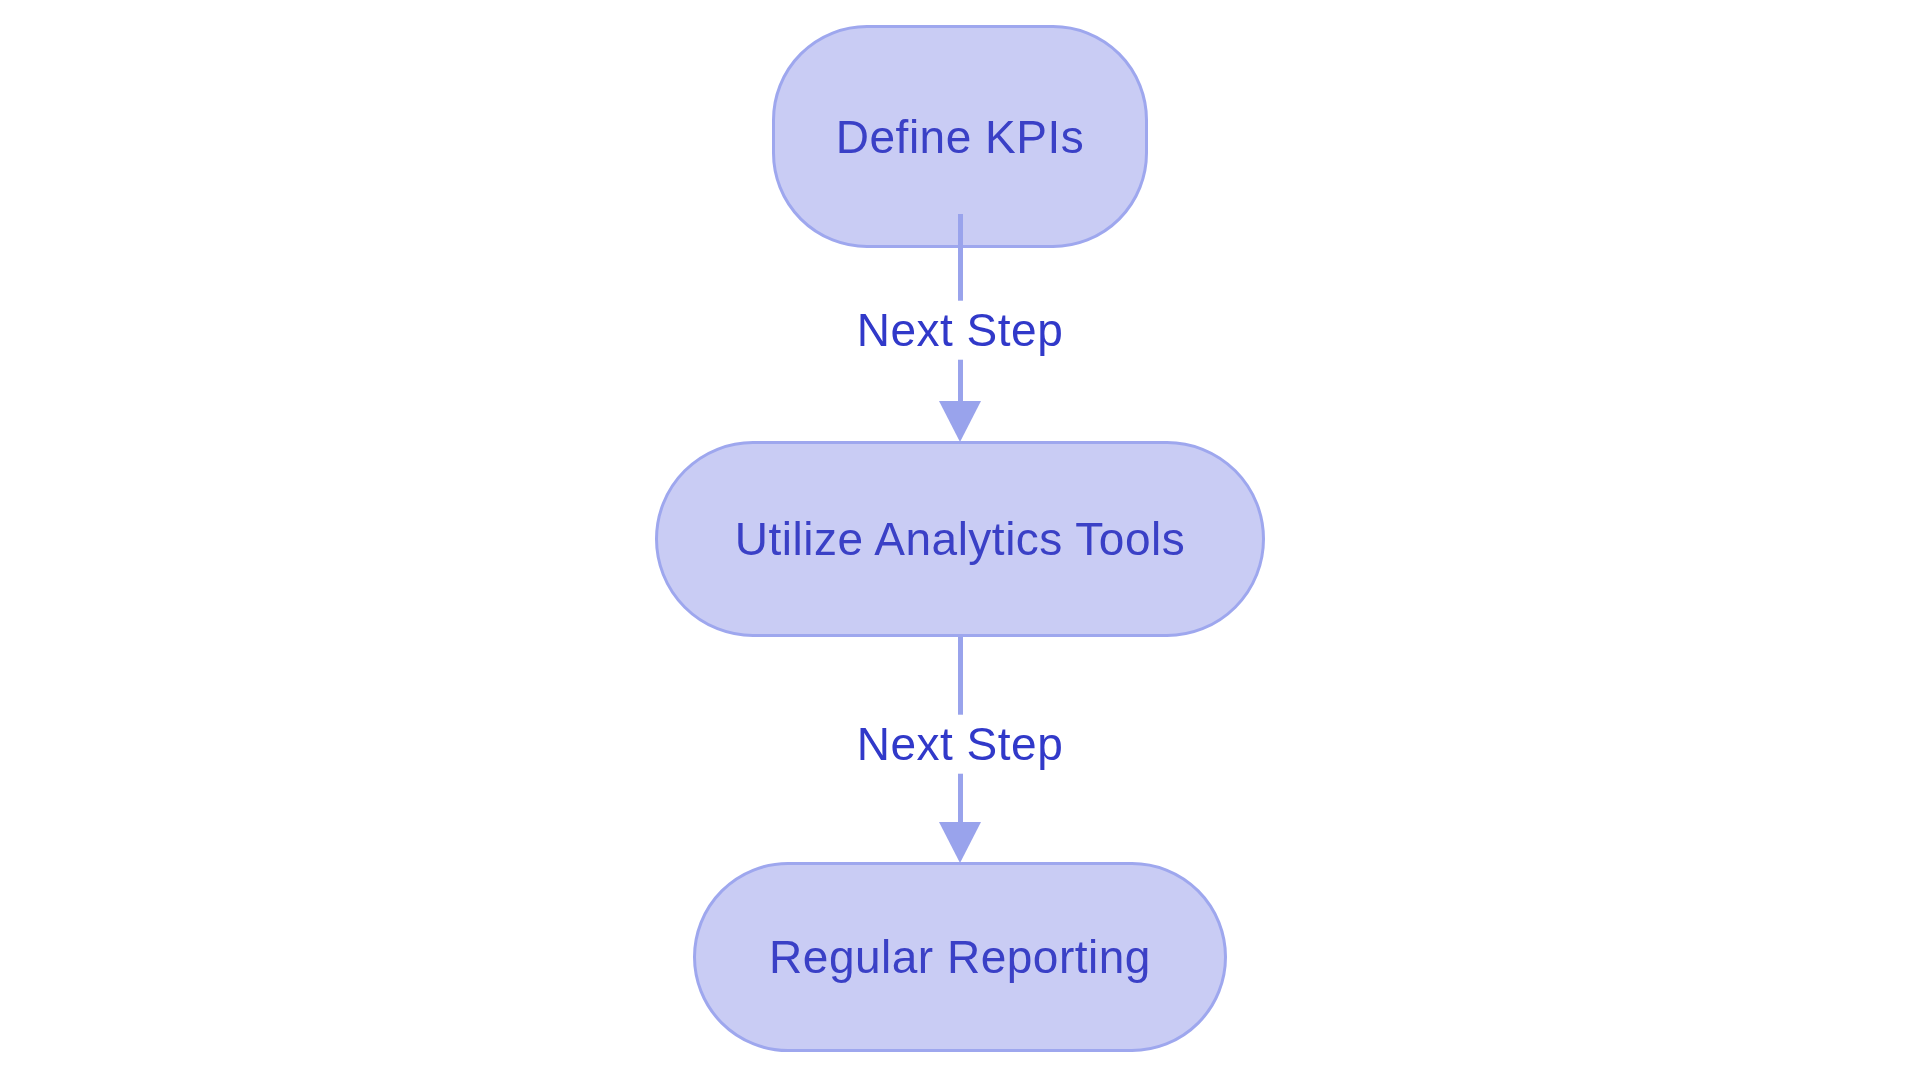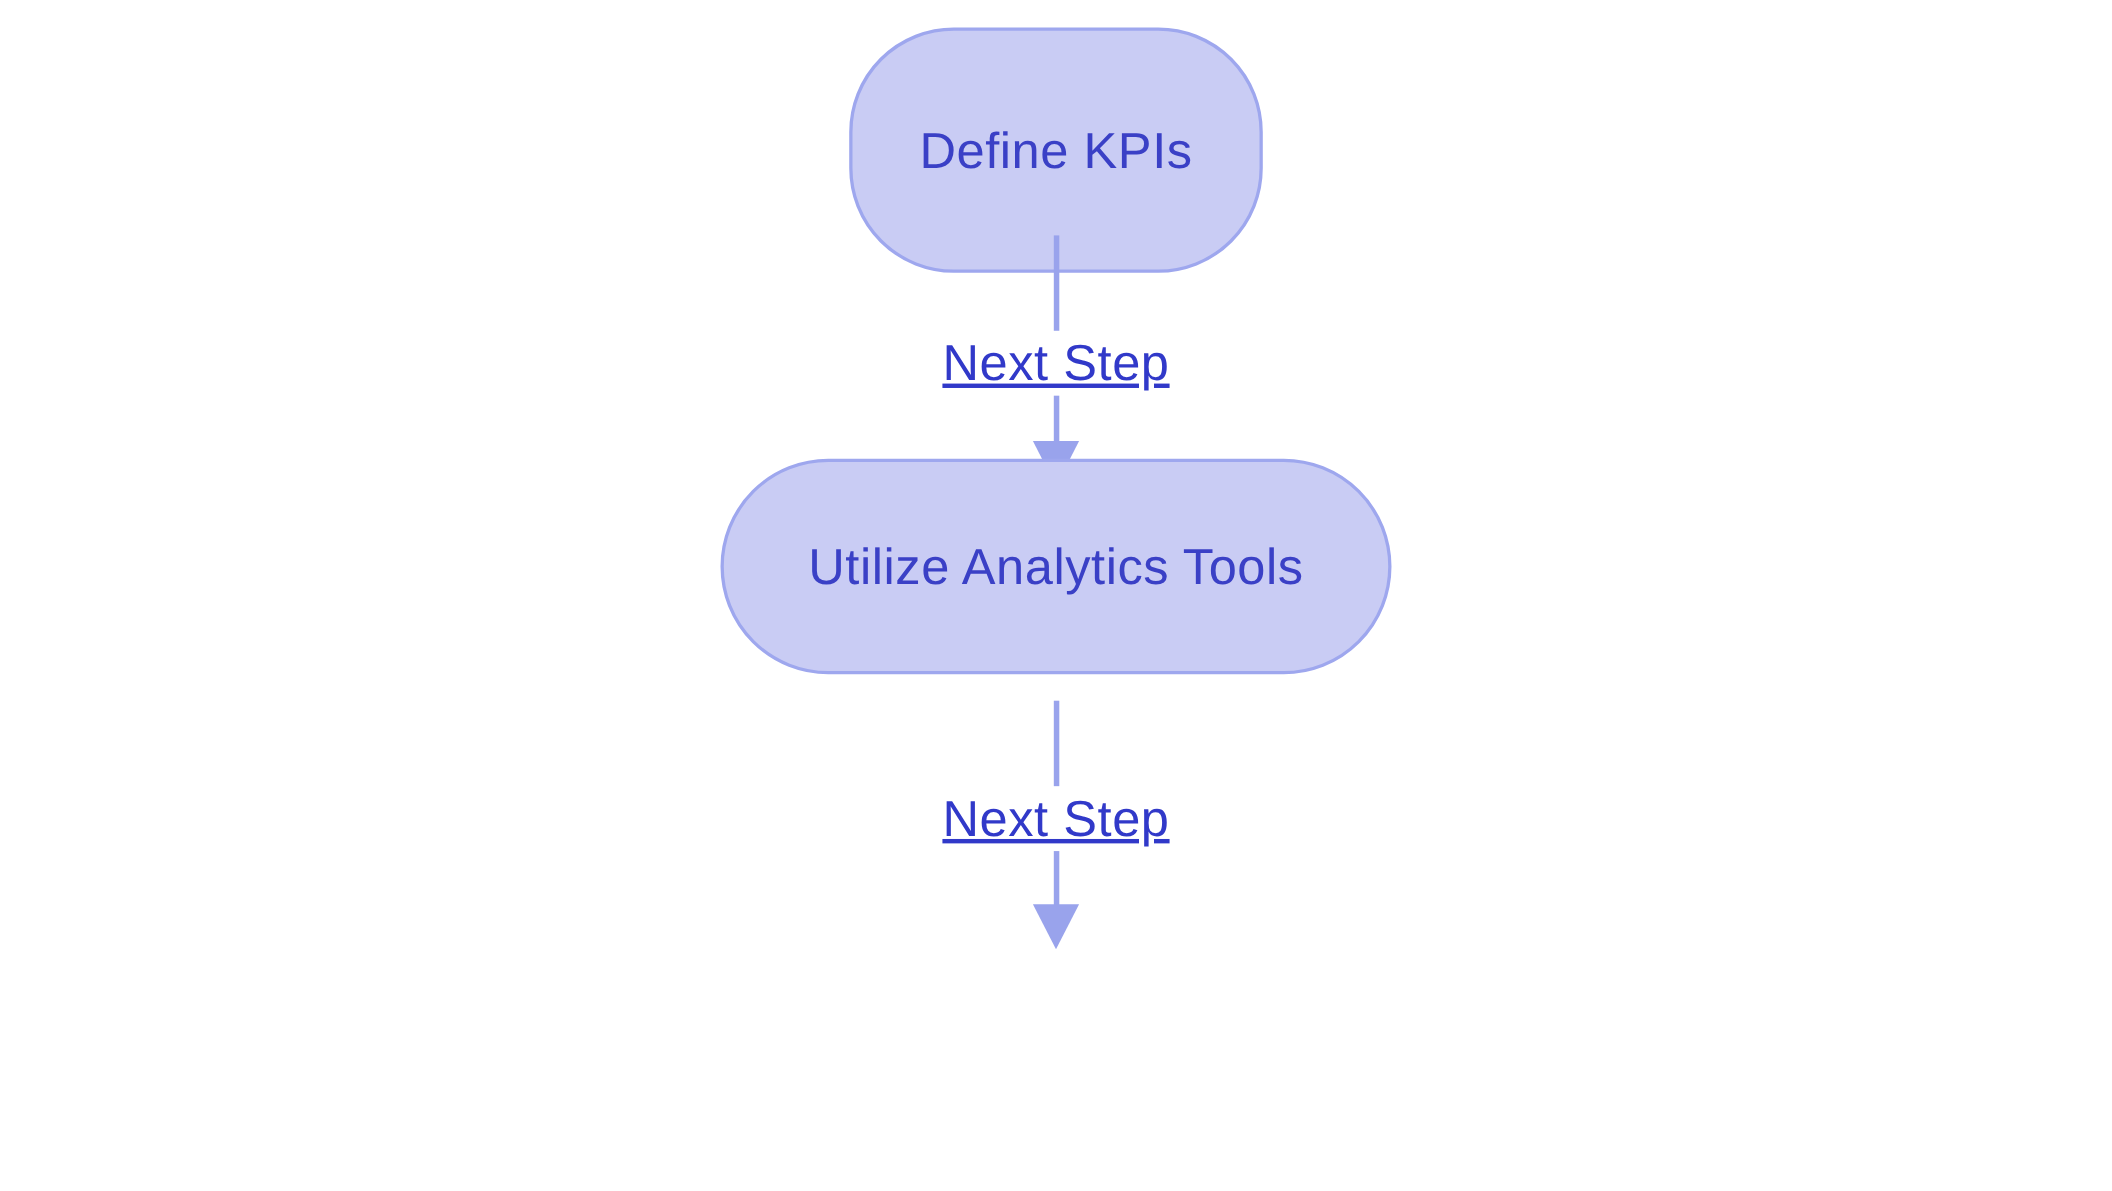--- a/index.html
+++ b/index.html
@@ -30,21 +30,21 @@
     justify-content: center;
     background: var(--node-fill);
     border: 3px solid var(--node-border);
     color: var(--node-text);
     font-size: 46px;
     letter-spacing: 0.5px;
     white-space: nowrap;
     text-align: center;
   }
   .node-1 { left: 772px; top: 25px;  width: 376px; height: 223px; border-radius: 95px; }
-  .node-2 { left: 655px; top: 417px; width: 610px; height: 196px; border-radius: 98px; }
+  .node-2 { left: 655px; top: 441px; width: 610px; height: 196px; border-radius: 98px; }
   .node-3 { left: 693px; top: 862px; width: 534px; height: 190px; border-radius: 95px; }
 
   .edge-line {
     position: absolute;
     left: 958px;
     width: 5px;
     background: var(--edge-color);
   }
   .edge-line.e1 { top: 214px; height: 190px; }
   .edge-line.e2 { top: 637px; height: 190px; }
@@ -64,21 +64,20 @@
     position: absolute;
     left: 960px;
     transform: translate(-50%, -50%);
     background: var(--edge-label-bg);
     color: var(--edge-label-text);
     font-size: 46px;
     letter-spacing: 0.5px;
     white-space: nowrap;
     padding: 4px 12px;
     line-height: 1.1;
-    text-decoration: underline;
   }
   .edge-label.e1 { top: 330px; }
   .edge-label.e2 { top: 744px; }
 </style>
 </head>
 <body>
 
 <div class="canvas">
 
   <div class="flow-node node-1">
@@ -94,14 +93,17 @@
   <div class="flow-node node-2">
     <span>Utilize Analytics Tools</span>
   </div>
 
   <div class="edge-line e2"></div>
   <div class="edge-arrowhead e2"></div>
   <div class="edge-label e2">
     <span>Next Step</span>
   </div>
 
+  <div class="flow-node node-3">
+    <span>Regular Reporting</span>
+  </div>
 
 </div>
 
 </body></html>

